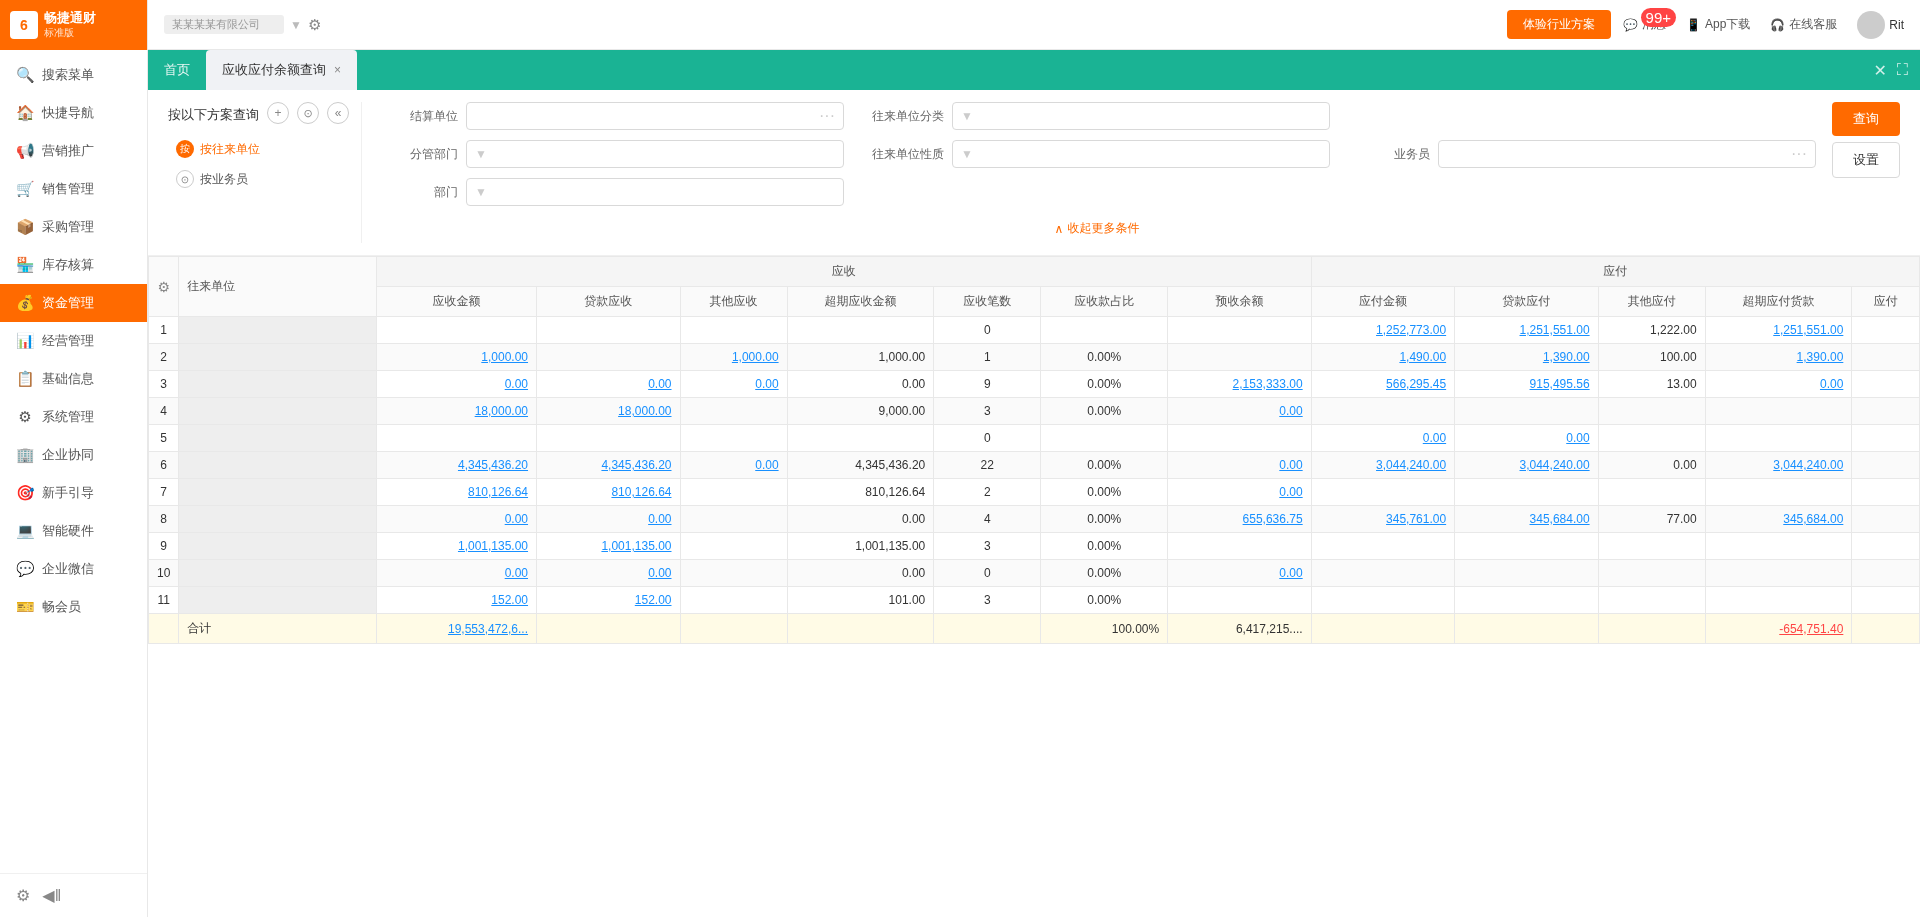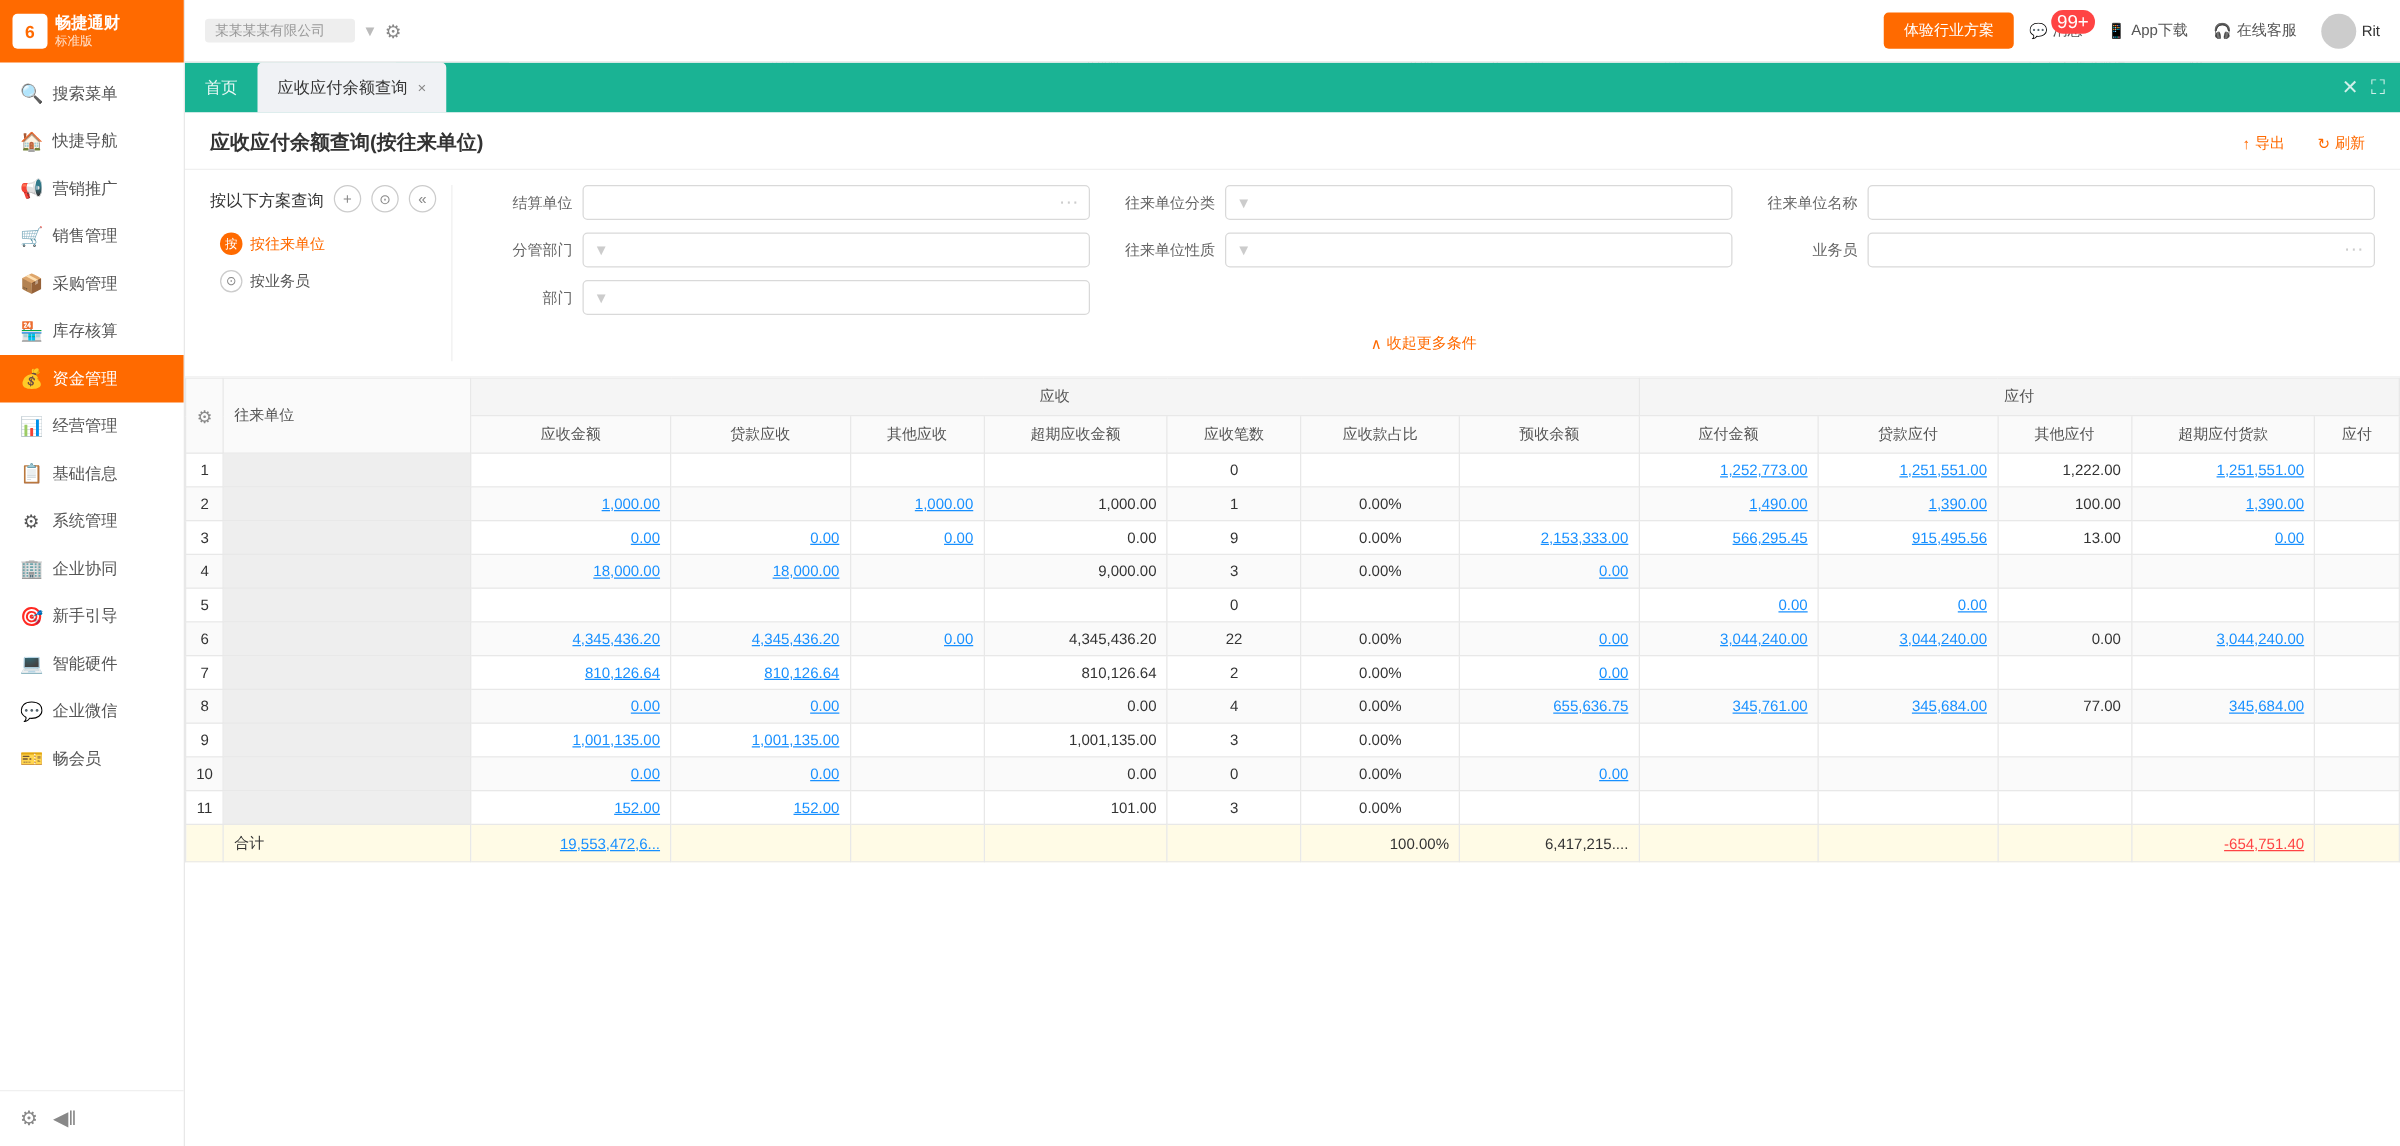--- a/index.html
+++ b/index.html
@@ -295,33 +295,20 @@
     </div>
     <div class="tab-bar-right">
       <span class="tab-bar-icon">✕</span>
       <span class="tab-bar-icon">⛶</span>
     </div>
   </div>
 
   <div class="page-content">
     <div class="page-inner">
 
-      <div class="page-header">
-        <h2 class="page-title">应收应付余额查询(按往来单位)</h2>
-        <div class="page-header-actions">
-          <button class="btn-export">
-            <span>↑</span>
-            <span>导出</span>
-          </button>
-          <button class="btn-refresh">
-            <span>↻</span>
-            <span>刷新</span>
-          </button>
-        </div>
-      </div>
 
       <div style="display:flex; padding:12px 20px; border-bottom:1px solid #f0f0f0; position:relative;">
 
         <div style="min-width:140px; border-right:1px solid #f0f0f0; padding-right:12px; margin-right:16px;">
           <div class="filter-label-row">
             <span class="filter-label">按以下方案查询</span>
             <div class="filter-add-btn">+</div>
             <div class="filter-settings-btn">⊙</div>
             <div class="filter-collapse-btn">«</div>
           </div>
@@ -345,24 +332,20 @@
               <div class="filter-input" style="cursor:pointer;">
                 <span style="color:#ccc;font-size:16px;margin-left:auto;">···</span>
               </div>
             </div>
             <div class="filter-row">
               <span class="filter-field-label">往来单位分类</span>
               <div class="filter-input">
                 <span style="color:#ccc;">▼</span>
               </div>
             </div>
-            <div class="filter-row">
-              <span class="filter-field-label">往来单位名称</span>
-              <div class="filter-input"></div>
-            </div>
           </div>
 
           <div style="display:grid; grid-template-columns:1fr 1fr 1fr; gap:10px 20px; margin-bottom:10px;">
             <div class="filter-row">
               <span class="filter-field-label">分管部门</span>
               <div class="filter-input">
                 <span style="color:#ccc;">▼</span>
               </div>
             </div>
             <div class="filter-row">
@@ -387,20 +370,24 @@
               </div>
             </div>
           </div>
 
           <div class="filter-collapse-row">
             <span>∧</span>
             <span>收起更多条件</span>
           </div>
         </div>
 
+        <div style="display:flex; flex-direction:column; gap:6px; margin-left:16px; justify-content:flex-start; padding-top:0;">
+          <button class="btn-query">查询</button>
+          <button class="btn-settings">设置</button>
+        </div>
       </div>
 
       <div class="table-section" style="overflow-x:auto;">
         <table class="data-table">
           <thead>
             <tr>
               <th rowspan="2" class="table-settings-col">
                 <span class="settings-icon">⚙</span>
               </th>
               <th rowspan="2" style="text-align:left;min-width:120px;">往来单位</th>

